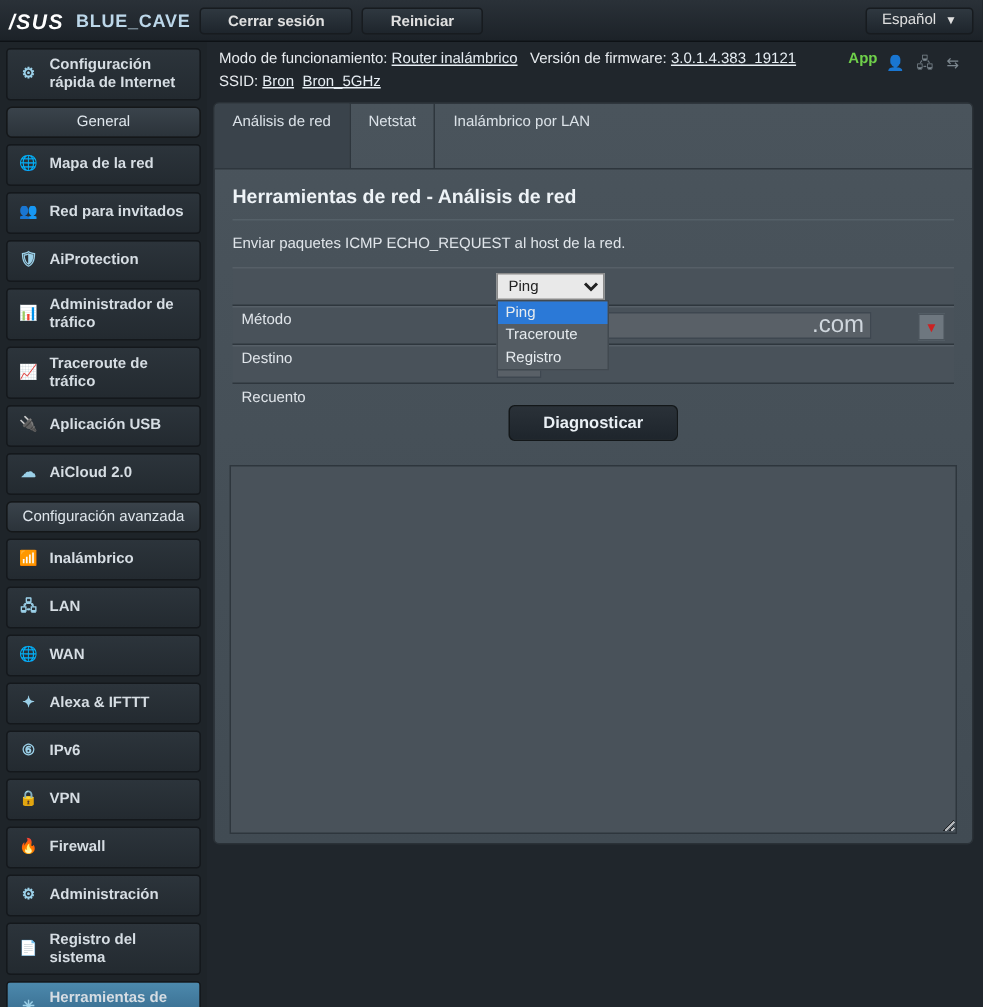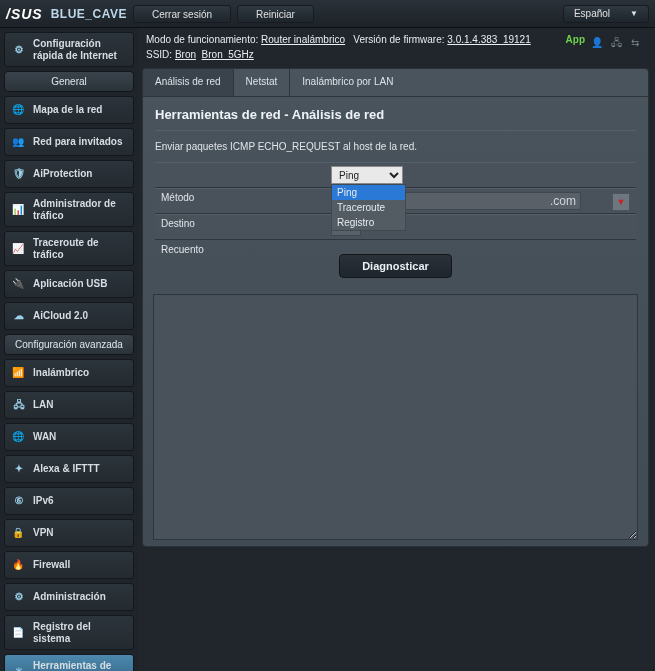--- a/index.html
+++ b/index.html
@@ -1,21 +1,21 @@
 <!DOCTYPE html>
 <html><head>
 <meta charset="utf-8">
 <style>
 * { margin:0; padding:0; box-sizing:border-box; }
 body { font-family: Arial, sans-serif; background:#20262c; width:655px; height:671px; overflow:hidden; color:#fff; font-size:11px; }
 .topbar { display:flex; align-items:center; height:28px; background:linear-gradient(#2a3138,#1c2228); border-bottom:1px solid #0d1115; padding:0 6px; gap:6px; }
 .asus-logo { font-size:14px; font-weight:bold; font-style:italic; letter-spacing:1px; color:#fff; }
 .model { font-size:12px; color:#bcd7e9; font-weight:bold; letter-spacing:0.5px; margin-left:2px; }
-.topbtn { background:linear-gradient(#2f3840,#1e252c); border:1px solid #171b1f; border-radius:3px; color:#e0e0e0; font-size:10px; padding:3px 18px; height:18px; line-height:12px; cursor:pointer; }
-.langbtn { display:flex; align-items:center; gap:20px; margin-left:auto; background:linear-gradient(#2f3840,#1e252c); border:1px solid #171b1f; border-radius:3px; color:#e0e0e0; font-size:10px; padding:3px 10px; height:18px; cursor:pointer; }
+.topbtn { background:linear-gradient(#2f3840,#1e252c); border:1px solid #171b1f; border-radius:3px; color:#e0e0e0; font-size:10px; padding:3px 18px; height:18px; line-height:12px; cursor:pointer;font-weight:bold; }
+.langbtn { display:flex; align-items:center; gap:6px; margin-left:auto; background:linear-gradient(#2f3840,#1e252c); border:1px solid #171b1f; border-radius:3px; color:#e0e0e0; font-size:10px; padding:3px 10px; height:18px; cursor:pointer; }
 .langbtn .arrow { font-size:8px; }
 
 .page { display:flex; height:643px; }
 .sidebar { width:138px; background:#1e2429; padding:4px 4px 0 4px; overflow-y:auto; scrollbar-width:none; }
 .sidebar::-webkit-scrollbar { display:none; }
 .side-section { background:linear-gradient(#3a434b,#2b333a); border:1px solid #141719; border-radius:4px; padding:4px 8px; margin-bottom:4px; text-align:center; color:#dfe6ec; font-size:10px; }
 .side-item { display:flex; align-items:center; gap:6px; background:linear-gradient(#2c343b,#232a30); border:1px solid #14181c; border-radius:3px; padding:5px 6px; margin-bottom:4px; color:#d6dde3; font-size:10px; font-weight:bold; cursor:pointer; min-height:27px; }
 .side-item.active { background:linear-gradient(#4c89ad,#2f5f80); }
 .side-icon { width:16px; height:16px; border-radius:3px; display:inline-flex; align-items:center; justify-content:center; color:#9bd0e8; font-size:10px; flex-shrink:0; }
 .side-item span { line-height:1.15; }
@@ -23,38 +23,38 @@
 .main { flex:1; padding:0 6px 0 4px; overflow-y:auto; scrollbar-width:none; }
 .main::-webkit-scrollbar { display:none; }
 .infobar { font-size:10px; color:#cfd6dd; padding:4px 2px 2px 4px; line-height:1.5; position:relative; }
 .infobar .lbl { color:#e7ebef; }
 .infobar a { color:#e7eef4; text-decoration:underline; }
 .infobar .icons { position:absolute; right:4px; top:4px; display:flex; gap:6px; align-items:flex-end; }
 .infobar .app { color:#6fd04a; font-size:10px; font-weight:bold; }
 .tray-icon { width:14px; height:12px; color:#7d8890; }
 
 .panel { background:linear-gradient(#4a545c,#414b53); border:1px solid #2a3137; border-radius:4px; margin-top:4px; padding-bottom:6px; }
-.tabs { display:flex; border-bottom:1px solid #2e363d; height:28px; }
+.tabs { display:flex; border-bottom:1px solid #2e363d; height:44px; }
 .tab { padding:7px 12px; font-size:10px; color:#dbe2e8; cursor:pointer; }
 .tab.active { background:#3a434b; border-top-left-radius:3px; }
 .tab:not(.active){ border-left:1px solid #2e363d; }
 
 .content { padding:10px 12px 8px; }
 .title { font-size:13px; font-weight:bold; color:#eef3f7; padding-bottom:8px; border-bottom:1px solid #556068; margin-bottom:10px; }
 .subtitle { font-size:10px; color:#e0e5ea; margin-bottom:10px; }
 .form-row { display:flex; align-items:center; border-top:1px solid #565f67; border-bottom:1px solid #2e363d; background:#49525a; height:26px; }
 .form-row:first-of-type { border-top:1px solid #2e363d; }
 .form-label { width:170px; padding-left:6px; font-size:10px; color:#e0e5ea;margin-top:45px; }
 .form-input { flex:1; position:relative; padding:2px 6px; }
 .sel { width:72px; height:18px; background:#e9e9e9; color:#222; border:1px solid #8a8a8a; font-size:10px; padding:1px 3px; }
 .txt-arrow { position:absolute; right:6px; top:3px; width:18px; height:18px; background:#6e777f; border:1px solid #4b545c; color:#c22; font-size:9px; display:inline-flex; align-items:center; justify-content:center; }
 .dropdown-open { position:absolute; left:6px; top:20px; width:75px; background:#545c63; border:1px solid #414950; z-index:5; }
 .dropdown-open div { padding:2px 5px; font-size:10px; color:#e6ebef; cursor:pointer; }
 .dropdown-open div.sel-item { background:#2b79d7; }
-.dest-txt { width:250px; height:18px; background:#596067; border:1px solid #3e4750; color:#cfd6dd; font-size:12px; padding:1px 4px; }
+.dest-txt { width:250px; height:18px; background:#596067; border:1px solid #3e4750; color:#cfd6dd; font-size:16px; padding:1px 4px; }
 .cnt-txt { width:30px; height:18px; background:#596067; border:1px solid #3e4750; }
 .action { text-align:center; padding:14px 0 8px; }
 .diagbtn { background:linear-gradient(#2a3138,#1e252c); border:1px solid #131719; border-radius:4px; color:#eaf0f5; font-size:11px; font-weight:bold; padding:5px 22px; cursor:pointer; }
 .output { height:246px; margin:0 10px; background:#49525a; border:1px solid #2e363d; resize:both; overflow:auto; }
 </style>
 </head>
 <body>
 
 <div class="topbar">
   <span class="asus-logo">/SUS</span>

